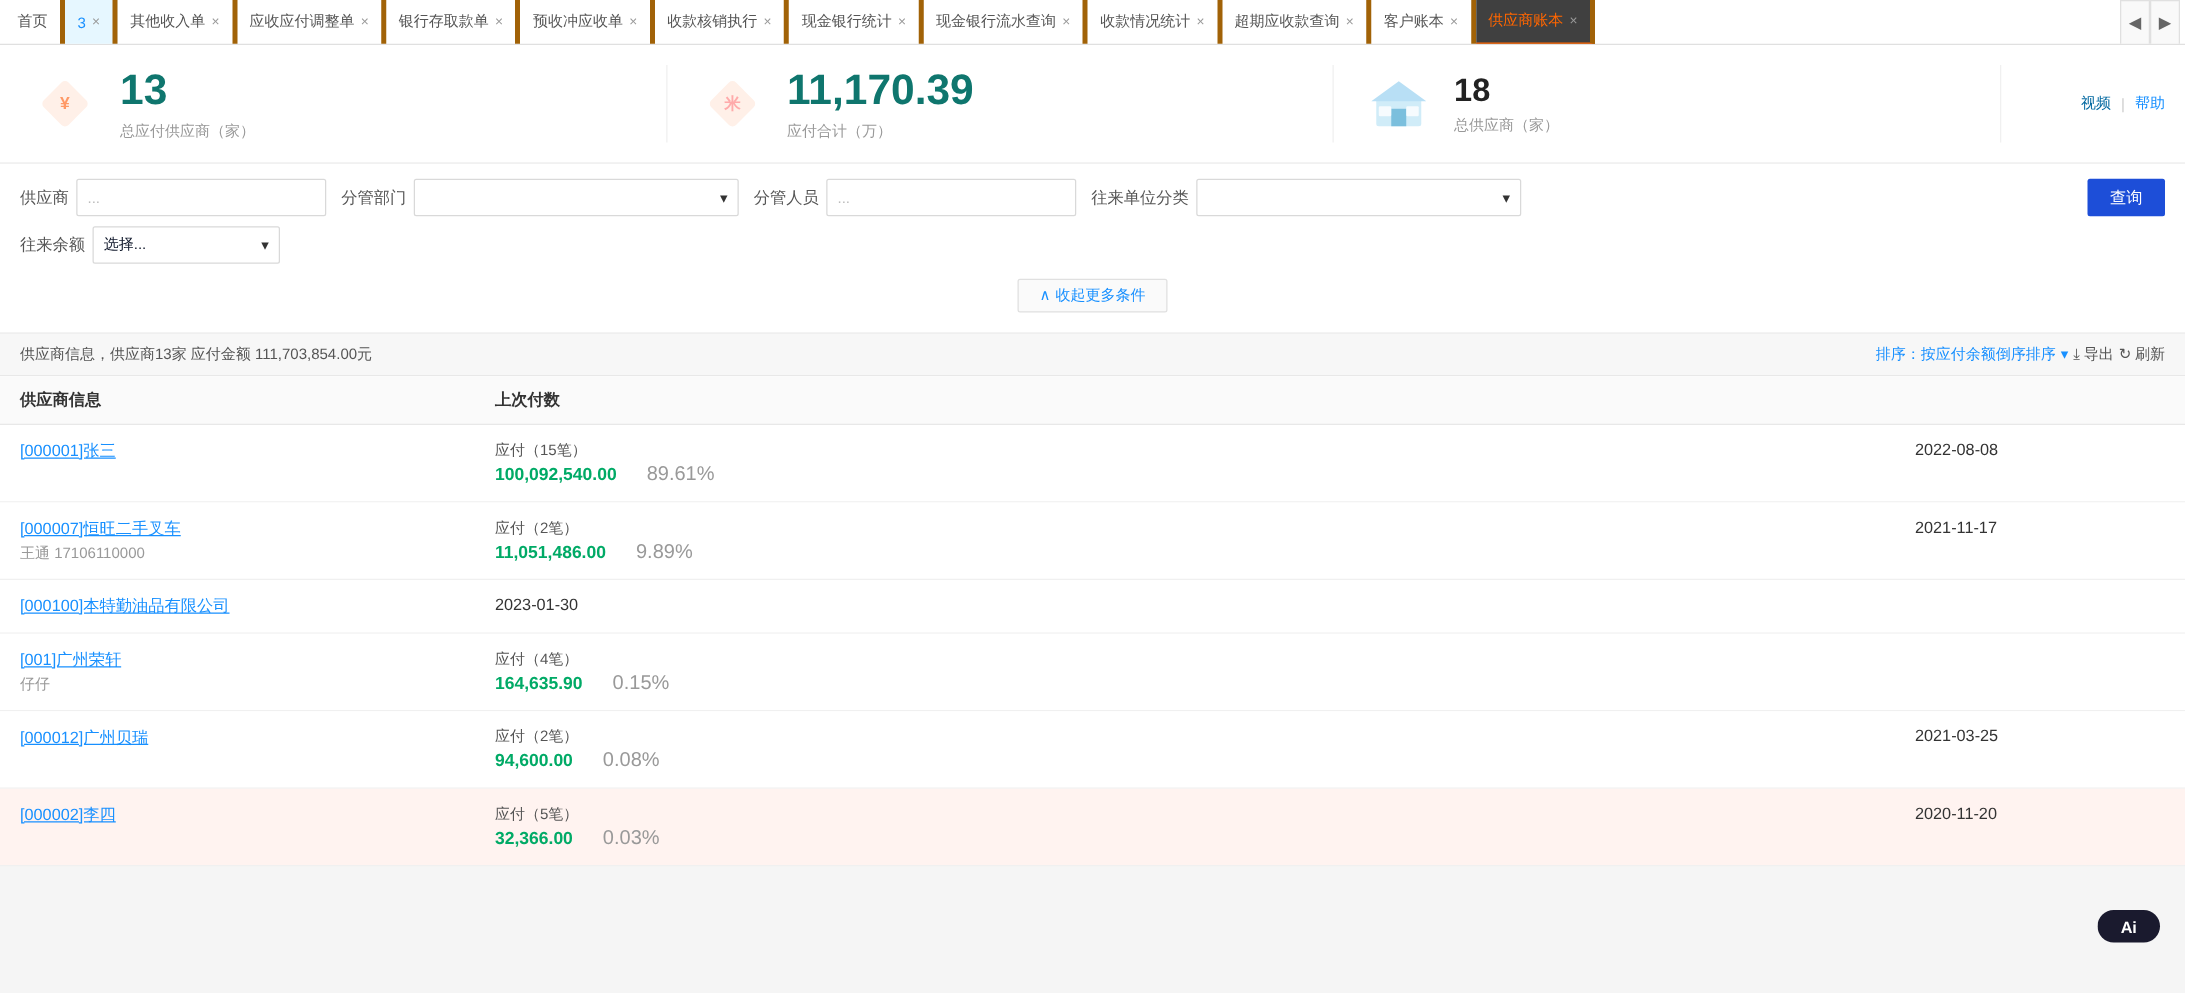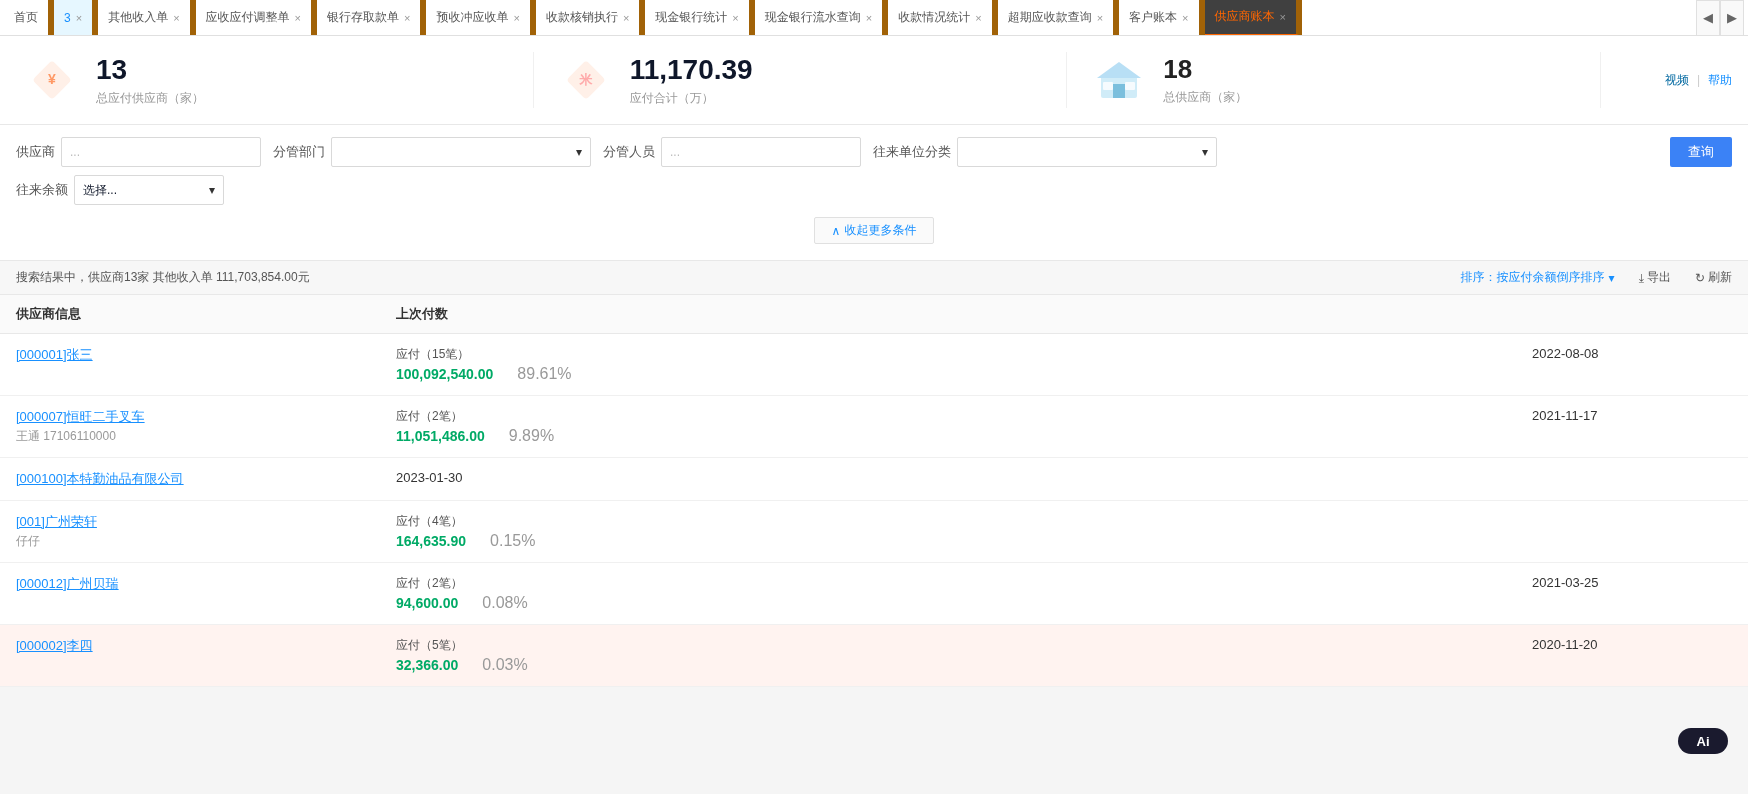--- a/index.html
+++ b/index.html
@@ -17,21 +17,21 @@
     }
     .nav-tab {
       display: flex;
       align-items: center;
       padding: 0 10px;
       height: 36px;
       font-size: 12px;
       color: #555;
       cursor: pointer;
       white-space: nowrap;
-      border-right: 6px solid #a16207;
+      border-right: 4px solid #a16207;
     }
     .nav-tab.active { color: #1890ff; border-bottom: 2px solid #1890ff; }
     .nav-tab .close-x {
       margin-left: 5px;
       color: #999;
       font-size: 11px;
       cursor: pointer;
     }
     .nav-arrows {
       display: flex;
@@ -66,23 +66,23 @@
     .summary-card:last-child { border-right: none; }
     .summary-icon {
       width: 56px;
       height: 56px;
       margin-right: 16px;
       display: flex;
       align-items: center;
       justify-content: center;
     }
     .summary-text .big-num {
-      font-size: 28px;
+      font-size: 34px;
       font-weight: bold;
-      color: #0f172a;
+      color: #0f766e;
       line-height: 1.2;
     }
     .summary-text .sub-label {
       font-size: 12px;
       color: #999;
       margin-top: 4px;
     }
     .top-right-links {
       display: flex;
       align-items: center;
@@ -139,21 +139,21 @@
       padding: 0 8px;
       font-size: 12px;
       background: #fff;
       display: flex;
       align-items: center;
       justify-content: space-between;
       cursor: pointer;
     }
     .filter-select-wide { width: 260px; }
     .search-btn {
-      background: #3b82f6;
+      background: #1d4ed8;
       color: #fff;
       border: none;
       border-radius: 2px;
       padding: 6px 18px;
       font-size: 13px;
       cursor: pointer;
       height: 30px;
       margin-left: auto;
     }
     .collapse-btn {
@@ -178,21 +178,21 @@
       padding: 8px 16px;
       display: flex;
       align-items: center;
       justify-content: space-between;
       border-bottom: 1px solid #e8e8e8;
     }
     .result-info { font-size: 12px; color: #555; }
     .result-actions {
       display: flex;
       align-items: flex-end;
-      gap: 24px;
+      gap: 4px;
       font-size: 12px;
       color: #555;
     }
     .sort-btn {
       display: flex;
       align-items: center;
       gap: 4px;
       cursor: pointer;
       color: #1890ff;
     }
@@ -413,21 +413,21 @@
   </div>
   <div style="display:flex;justify-content:center;">
     <div class="collapse-btn">
       <span>∧</span>
       <span>收起更多条件</span>
     </div>
   </div>
 </div>
 
 <div class="result-bar">
-  <div class="result-info">搜索结果中，供应商13家   其他收入单 111,703,854.00元</div>
+  <div class="result-info">供应商信息，供应商13家   应付金额 111,703,854.00元</div>
   <div class="result-actions">
     <div class="sort-btn">
       <span>排序：按应付余额倒序排序</span>
       <span>▾</span>
     </div>
     <div class="action-link">
       <span>⤓</span>
       <span>导出</span>
     </div>
     <div class="action-link">

